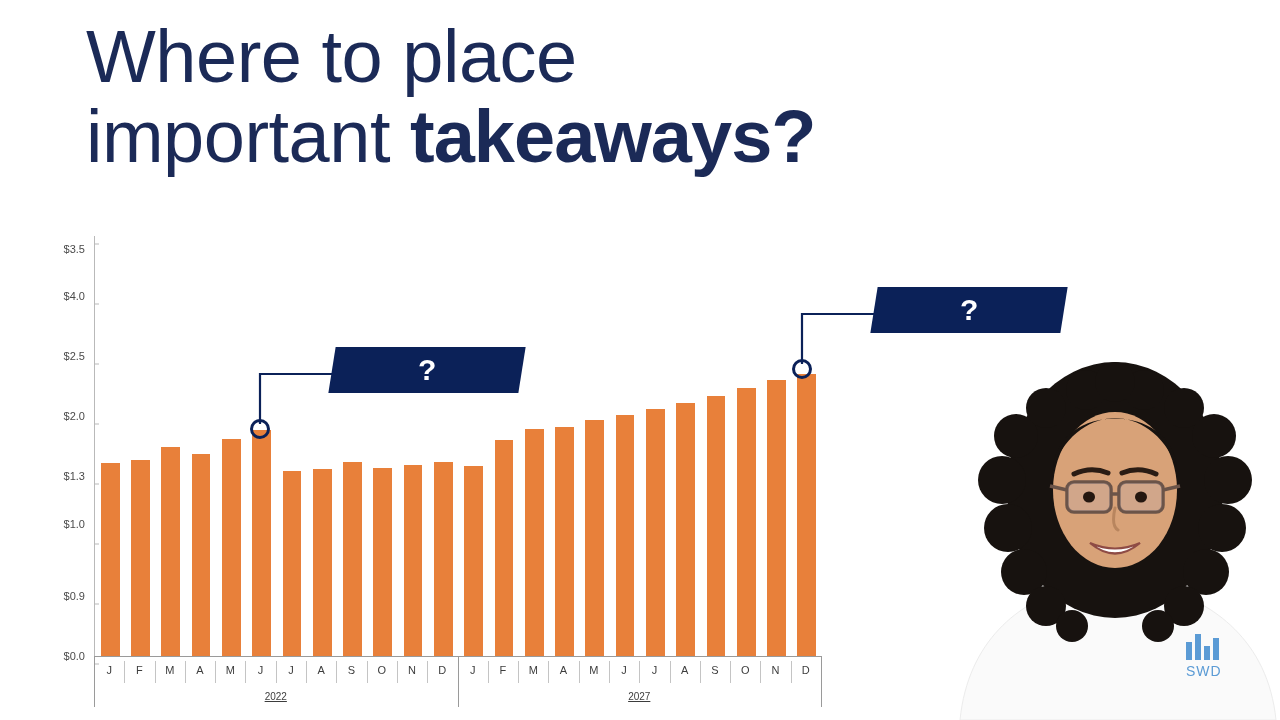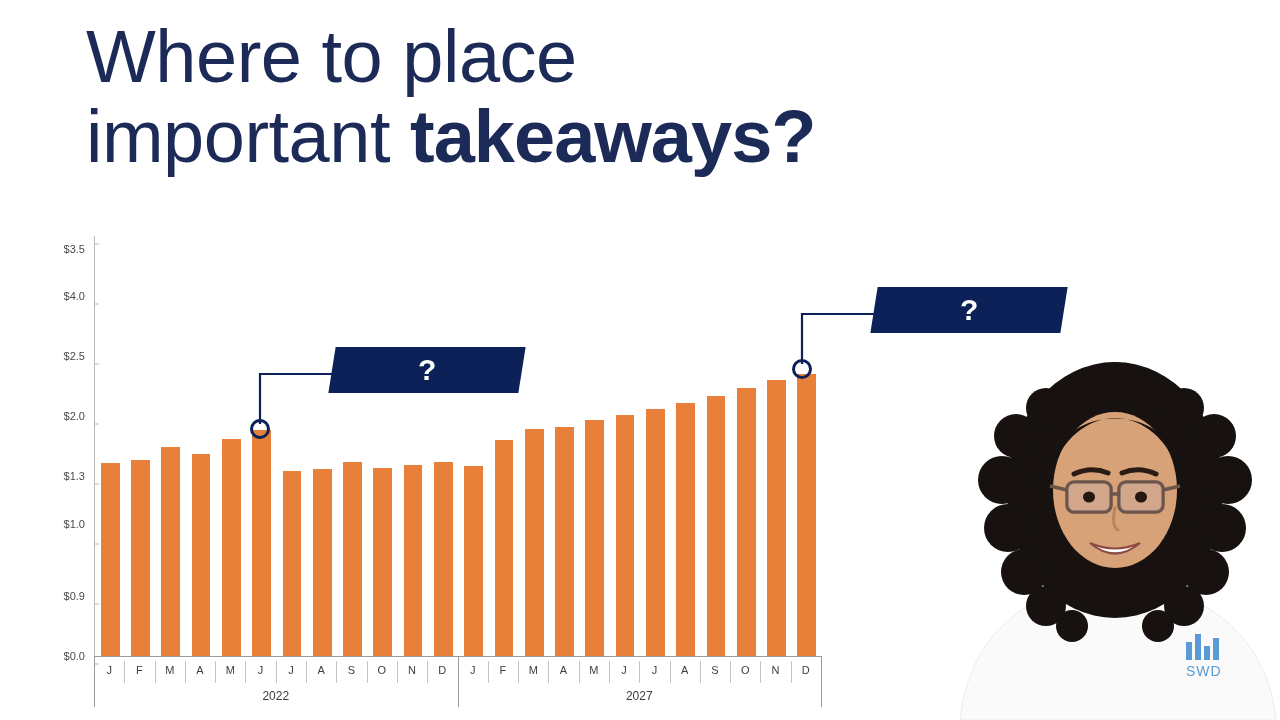--- a/index.html
+++ b/index.html
@@ -95,21 +95,21 @@
   }
   .year-band {
     position: absolute;
     left: 50px; top: 455px;
     width: 728px; height: 26px;
   }
   .year-cell {
     position: absolute;
     top: 0; height: 26px;
     display: flex; align-items: center; justify-content: center;
-    font-size: 12px; color: #3d3d3d;
+    font-size: 10px; color: #3d3d3d; text-decoration: underline;
   }
 
   
   .callout {
     position: absolute;
     background: #0B2158;
     transform: skewX(-9deg);
     display: flex;
     align-items: center;
     justify-content: center;

